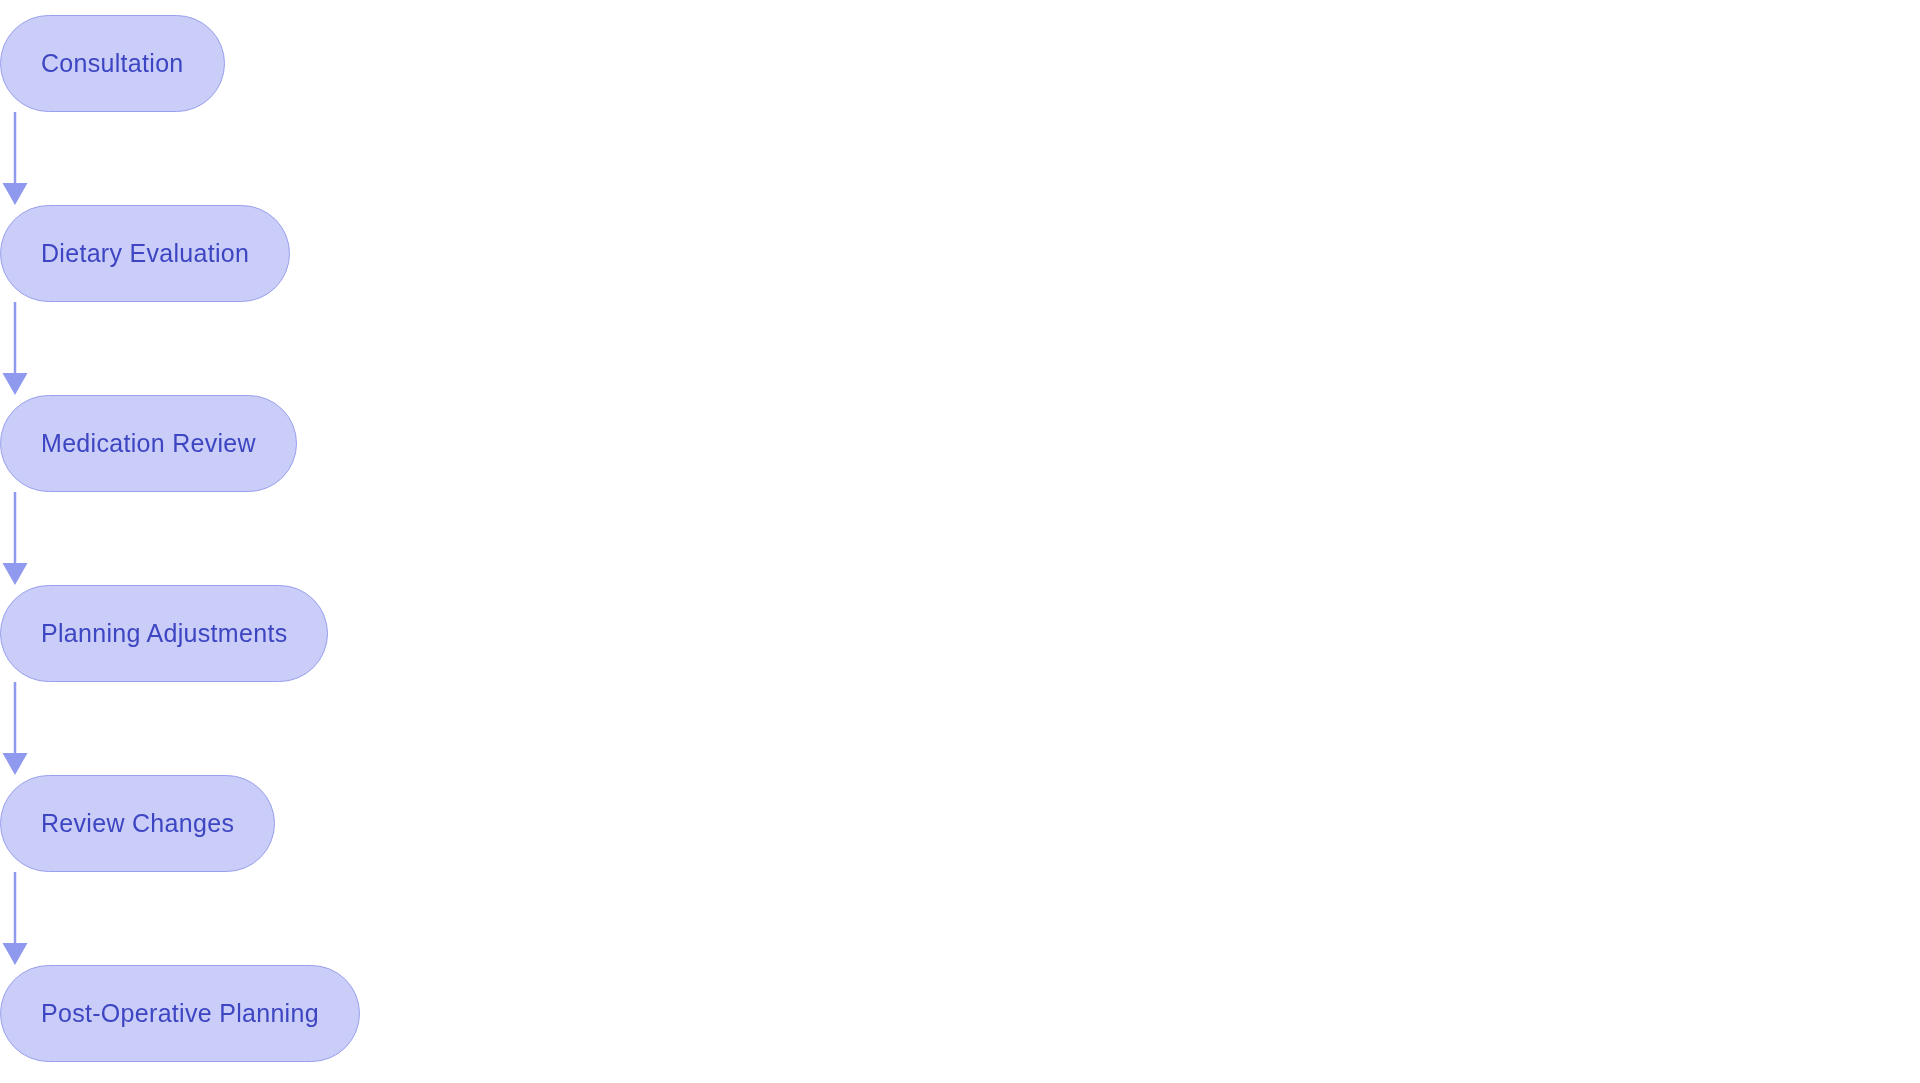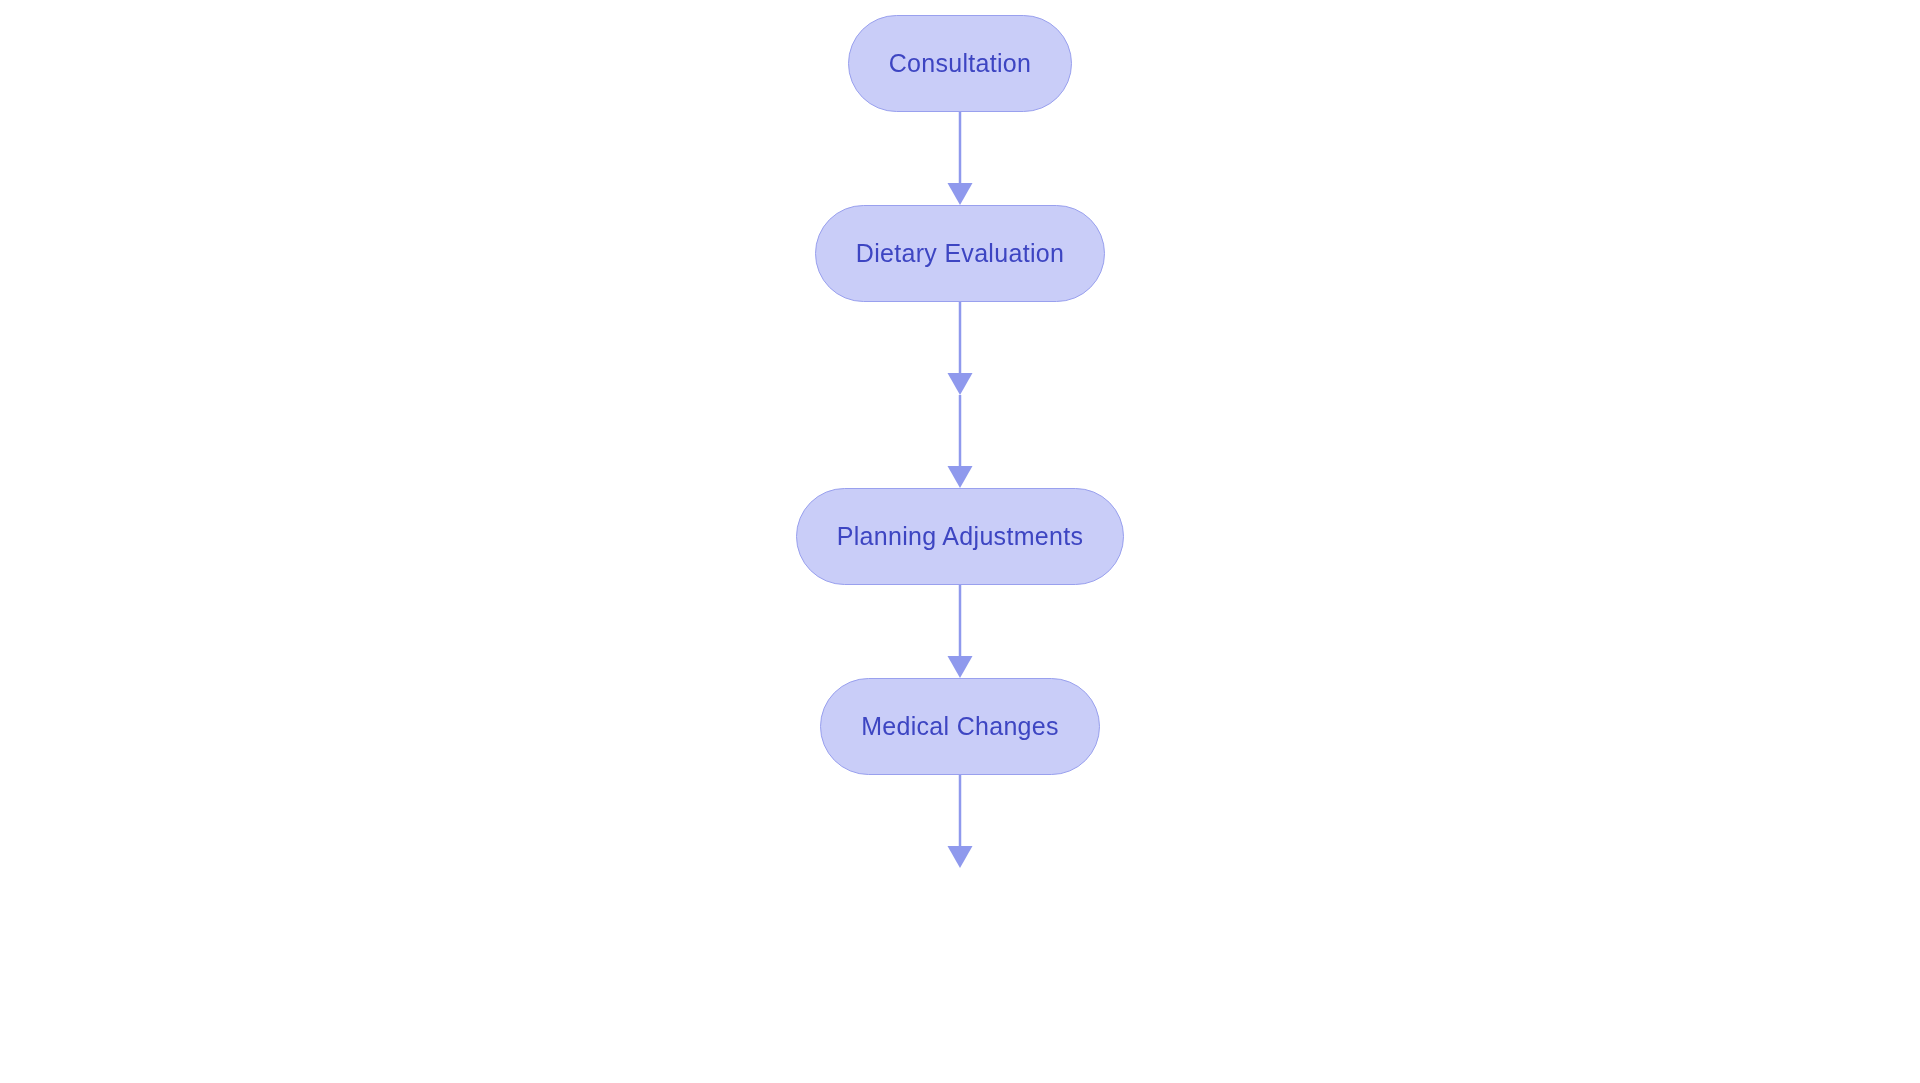--- a/index.html
+++ b/index.html
@@ -15,21 +15,21 @@
     height: 1083px;
     background: var(--background);
     font-family: "Liberation Sans", sans-serif;
     overflow: hidden;
   }
   .canvas {
     width: 1920px;
     height: 1083px;
     display: flex;
     flex-direction: column;
-    align-items: center;
+    align-items: flex-start;
     padding-top: 15px;
     background: var(--background);
   }
   .node {
     height: 97px;
     padding: 0 40px;
     border-radius: 48.5px;
     background: var(--node-fill);
     border: 1.5px solid var(--node-border);
     display: flex;
@@ -74,38 +74,44 @@
 
   <div class="node">
     <span class="node-label">Dietary Evaluation</span>
   </div>
 
   <svg class="connector" width="30" height="93" viewBox="0 0 30 93" aria-hidden="true">
     <line class="edge-line" x1="15" y1="0" x2="15" y2="75"></line>
     <polygon class="edge-head" points="2.5,71 27.5,71 15,93"></polygon>
   </svg>
 
+  <div class="node">
+    <span class="node-label">Medication Review</span>
+  </div>
 
   <svg class="connector" width="30" height="93" viewBox="0 0 30 93" aria-hidden="true">
     <line class="edge-line" x1="15" y1="0" x2="15" y2="75"></line>
     <polygon class="edge-head" points="2.5,71 27.5,71 15,93"></polygon>
   </svg>
 
   <div class="node">
     <span class="node-label">Planning Adjustments</span>
   </div>
 
   <svg class="connector" width="30" height="93" viewBox="0 0 30 93" aria-hidden="true">
     <line class="edge-line" x1="15" y1="0" x2="15" y2="75"></line>
     <polygon class="edge-head" points="2.5,71 27.5,71 15,93"></polygon>
   </svg>
 
   <div class="node">
-    <span class="node-label">Medical Changes</span>
+    <span class="node-label">Review Changes</span>
   </div>
 
   <svg class="connector" width="30" height="93" viewBox="0 0 30 93" aria-hidden="true">
     <line class="edge-line" x1="15" y1="0" x2="15" y2="75"></line>
     <polygon class="edge-head" points="2.5,71 27.5,71 15,93"></polygon>
   </svg>
 
+  <div class="node">
+    <span class="node-label">Post-Operative Planning</span>
+  </div>
 
 </div>
 
 </body></html>

